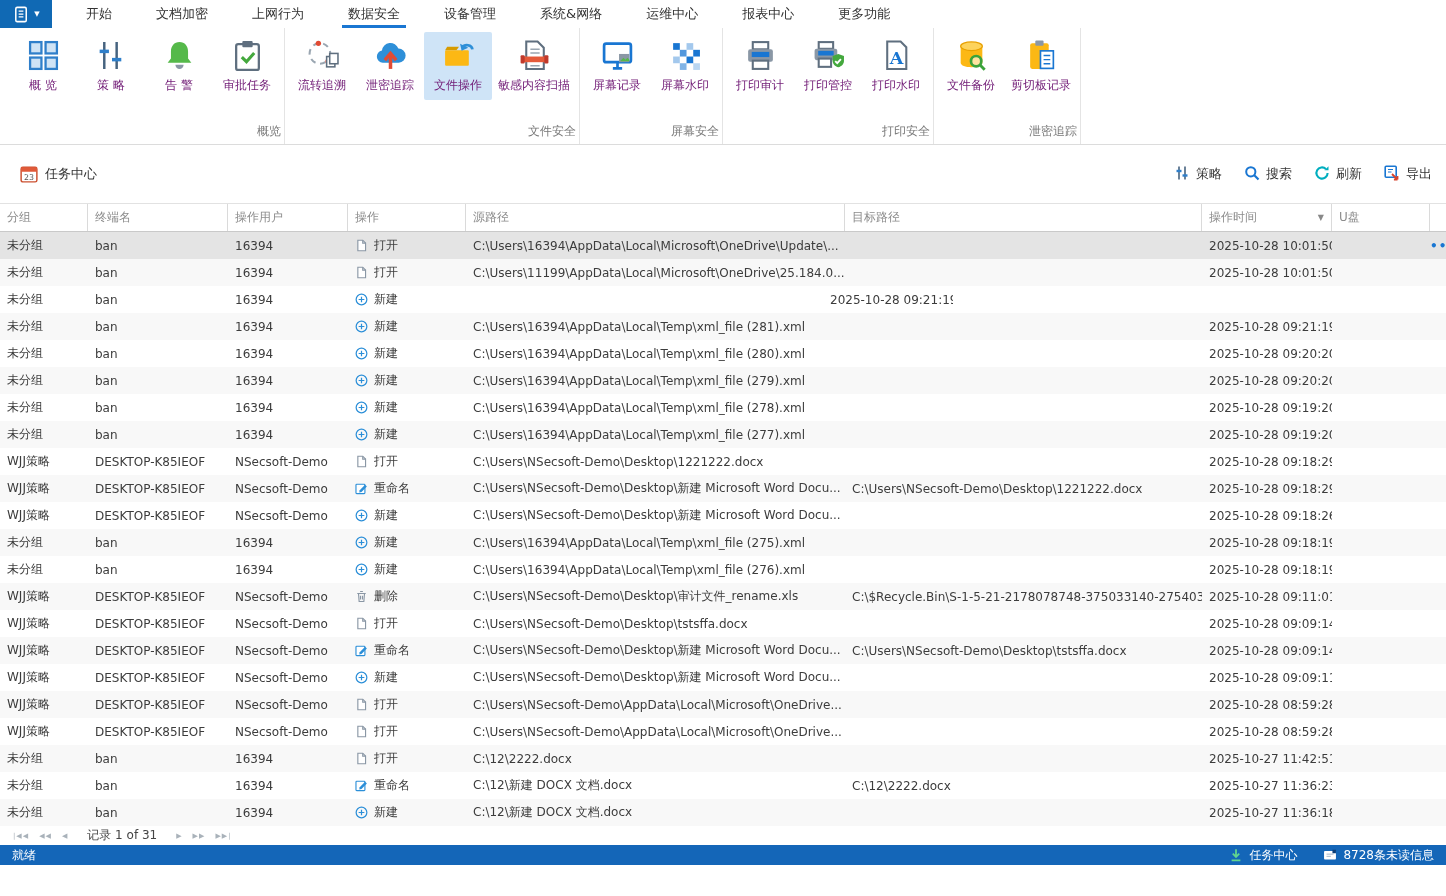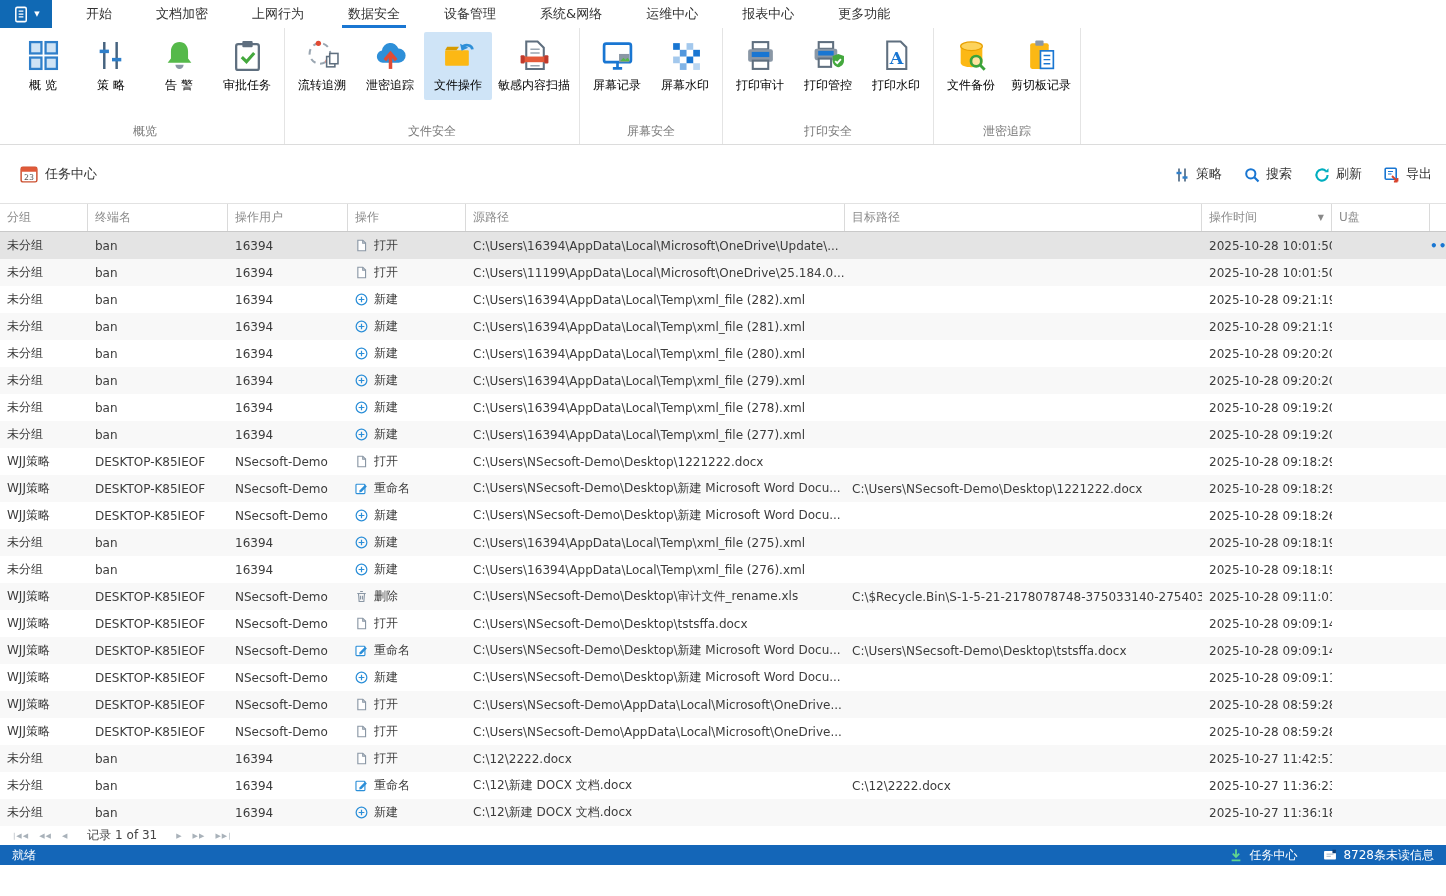--- a/index.html
+++ b/index.html
@@ -32,30 +32,30 @@
 
   
   .ribbon{height:116px;border-bottom:1px solid #dcdcdc;display:flex;align-items:stretch;
       padding-left:6px;background:#fff;flex:0 0 auto;}
   .rgroup{display:flex;flex-direction:column;border-right:1px solid #e4e4e4;padding:0 3px;}
   .ritems{display:flex;flex:1;align-items:flex-start;padding-top:4px;}
   .ritem{min-width:56px;display:flex;flex-direction:column;align-items:center;gap:5px;
       padding:7px 6px 6px;border-radius:2px;}
   .ritem.selected{background:#cfe4f7;}
   .ritem .icn svg{width:33px;height:33px;}
-  .rlbl{font-size:12px;color:#000000;white-space:nowrap;}
-  .rlabel{height:25px;line-height:25px;text-align:center;font-size:12px;color:#787878;}
+  .rlbl{font-size:12px;color:#701a75;white-space:nowrap;}
+  .rlabel{height:25px;line-height:25px;text-align:right;font-size:12px;color:#787878;}
 
   
   .filterbar{height:58px;display:flex;align-items:center;justify-content:space-between;
       padding:0 14px 0 20px;background:#fff;flex:0 0 auto;}
   .datefilter{display:flex;align-items:center;gap:7px;font-size:13px;color:#333;}
   .datefilter .icn svg{width:18px;height:18px;}
   .tacts{display:flex;align-items:center;gap:22px;}
-  .tact{display:flex;align-items:flex-end;gap:6px;font-size:13px;color:#333;}
+  .tact{display:flex;align-items:flex-start;gap:6px;font-size:13px;color:#333;}
   .tact .icn svg{width:16px;height:16px;}
 
   
   .thead{height:27px;display:flex;border-top:1px solid #e2e2e2;border-bottom:1px solid #c9c9c9;
       font-size:12px;color:#8c8c8c;background:#fff;flex:0 0 auto;}
   .th{box-sizing:border-box;padding:0 7px;line-height:25px;border-right:1px solid #dadada;
       white-space:nowrap;overflow:hidden;display:flex;justify-content:space-between;align-items:center;}
   .th.spare{border-right:none;}
   .caret{font-size:8px;color:#888;margin-left:4px;}
   .tbody{flex:0 0 auto;}
@@ -433,21 +433,20 @@
         <div class="td" style="width:120px">16394</div>
         <div class="td op" style="width:118px">
           <span class="icn">
             <svg viewBox="0 0 16 16">
               <circle cx="8" cy="8" r="6.6" fill="none" stroke="#2c8fd8" stroke-width="1.5"></circle>
               <path d="M8 4.5v7M4.5 8h7" stroke="#2c8fd8" stroke-width="1.5"></path>
             </svg>
           </span>
           <span>新建</span>
         </div>
-        <div class="td" style="width:379px">C:\Users\16394\AppData\Local\Temp\xml_file (282).xml</div>
         <div class="td" style="width:357px"></div>
         <div class="td" style="width:130px">2025-10-28 09:21:19</div>
         <div class="td" style="width:98px"></div>
         <div class="td" style="width:16px;padding:0"></div>
       </div>
       <div class="tr alt">
         <div class="td" style="width:88px">未分组</div>
         <div class="td" style="width:140px">ban</div>
         <div class="td" style="width:120px">16394</div>
         <div class="td op" style="width:118px">

